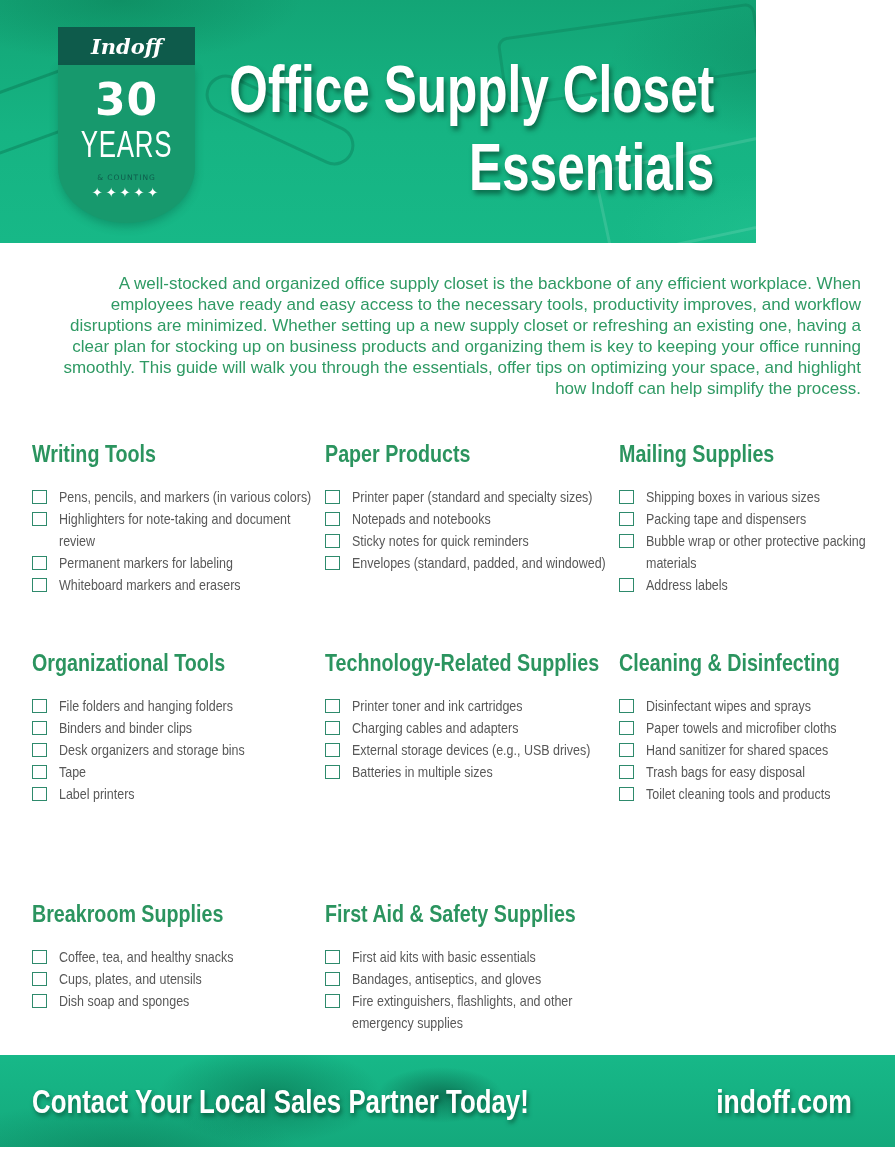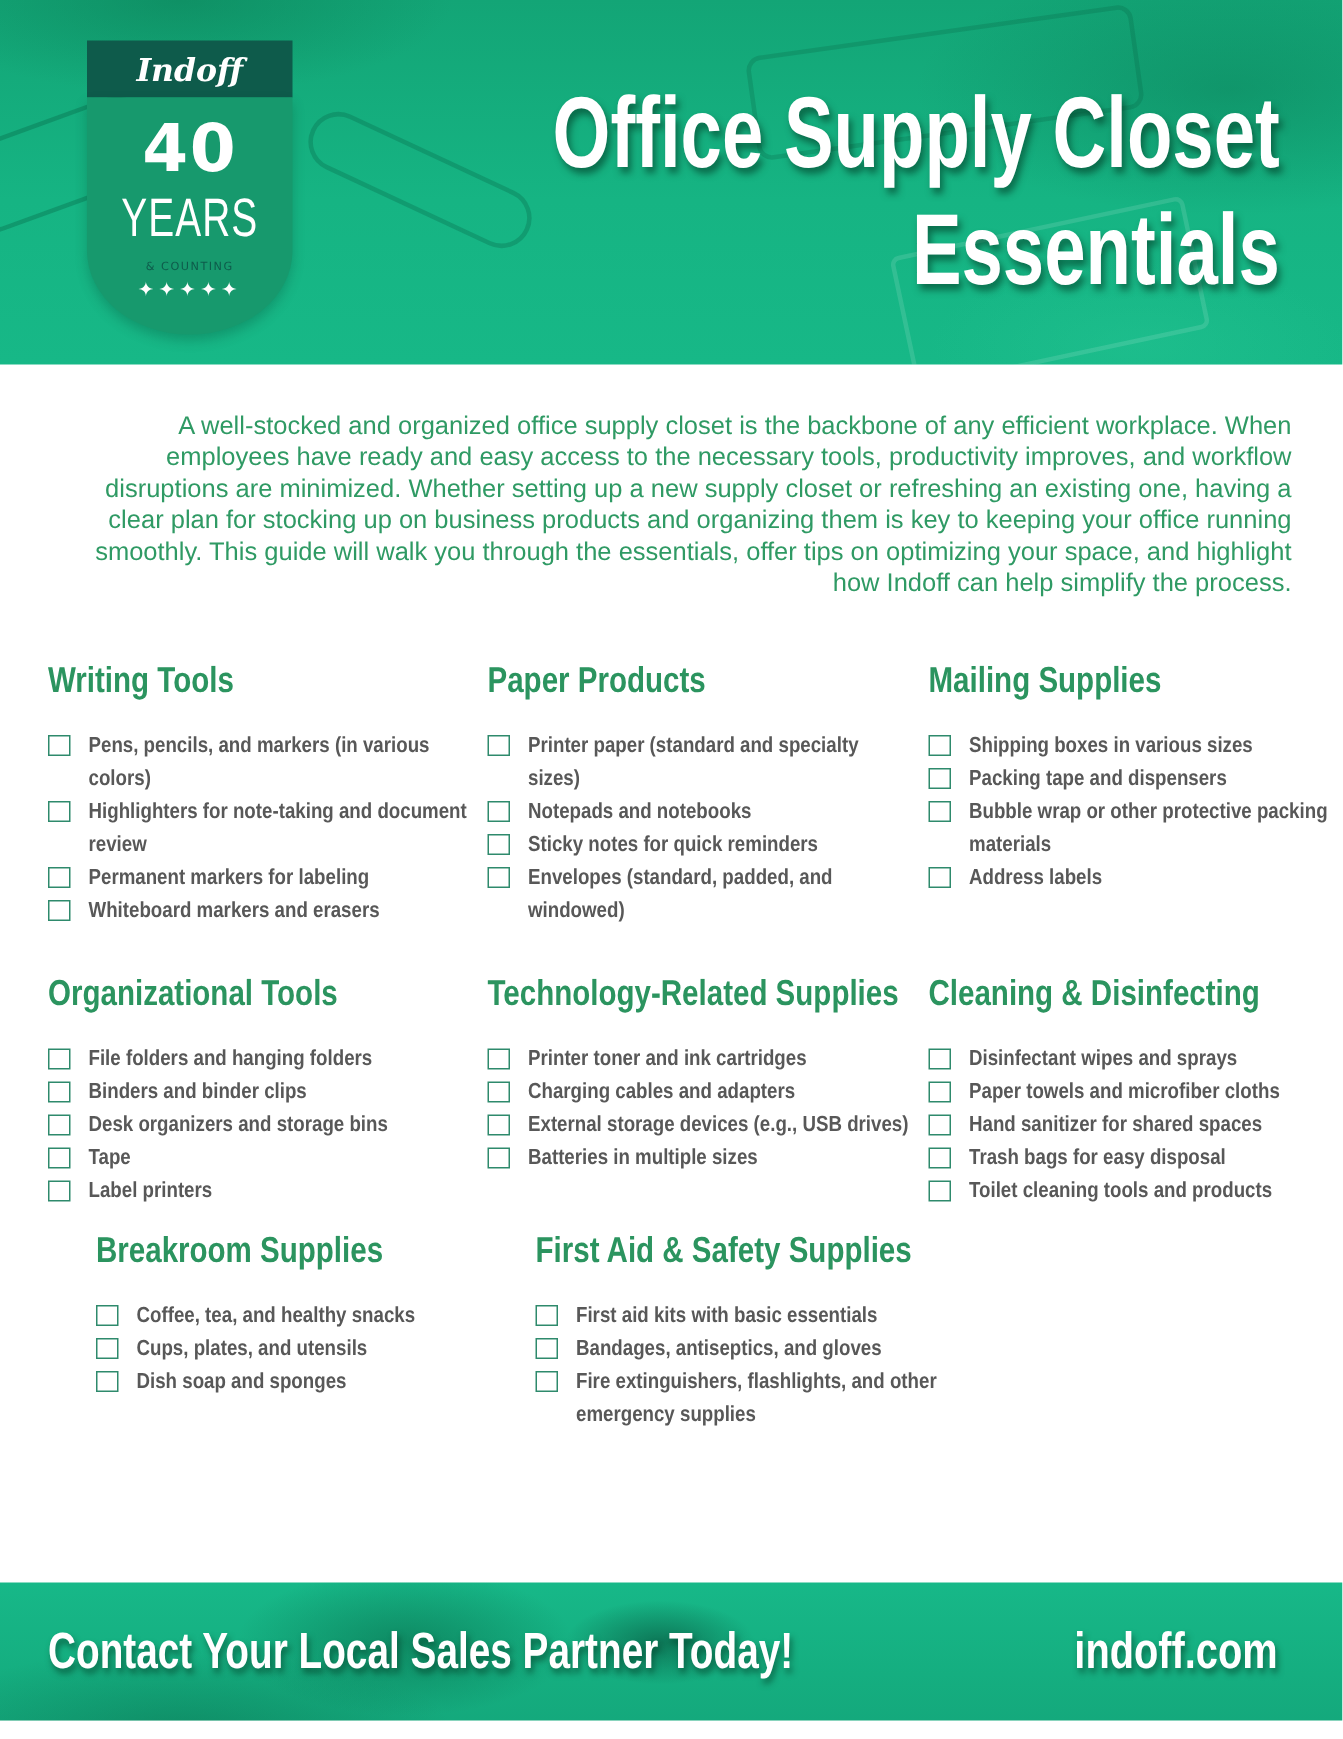--- a/index.html
+++ b/index.html
@@ -1,21 +1,21 @@
 <!DOCTYPE html>
 <html><head>
 <meta charset="utf-8">
 <style>
   * { box-sizing: border-box; margin: 0; padding: 0; }
   html, body { width: 895px; height: 1159px; background: #ffffff; overflow: hidden; }
   body { position: relative; font-family: "Liberation Sans", sans-serif; }
 
   
   .header {
-    position: absolute; left: 0; top: 0; width: 895px; height: 243px;
+    position: absolute; left: 0; top: 0; width: 756px; height: 243px;
     background:
       radial-gradient(ellipse 260px 90px at 120px 0px, rgba(10,120,80,0.45), rgba(10,120,80,0) 70%),
       radial-gradient(ellipse 300px 120px at 820px 60px, rgba(8,110,75,0.35), rgba(8,110,75,0) 70%),
       radial-gradient(ellipse 200px 80px at 760px 230px, rgba(40,200,150,0.35), rgba(40,200,150,0) 70%),
       linear-gradient(180deg, #13a576 0%, #16b483 55%, #17b887 100%);
     overflow: hidden;
   }
   .header .deco {
     position: absolute; border: 3px solid rgba(6,100,68,0.35); border-radius: 40px;
   }
@@ -70,36 +70,36 @@
     position: absolute; left: 34px; top: 273px; width: 827px; text-align: right;
     color: #2f9a64; font-family: "Liberation Sans", sans-serif; font-size: 17px; line-height: 21px;
   }
 
   
   .section { position: absolute; width: 285px; }
   .section h2 {
     color: #2b945f; font-family: "Liberation Sans", sans-serif; font-weight: bold; font-size: 24px; line-height: 28px;
     transform: scaleX(0.82); transform-origin: left center; white-space: nowrap; margin-bottom: 18px;
   }
-  .section ul { list-style: none; font-weight: bold; }
+  .section ul { list-style: none; }
   .section li {
     position: relative; padding-left: 27px; color: #585858;
     font-family: "Liberation Sans", sans-serif; font-size: 14.5px; line-height: 22px;
   }
   .section li .txt { display: inline-block; transform: scaleX(0.86); transform-origin: left center; width: 116%; }
   .section li .cb {
     position: absolute; left: 0; top: 4px; width: 15px; height: 14px; border: 1.5px solid #2e8a6c; background: #fff;
   }
 
   .col1 { left: 32px; }
   .col2 { left: 325px; }
   .col3 { left: 619px; }
   .row1 { top: 440px; }
   .row2 { top: 649px; }
-  .row3 { top: 820px; margin-left: 32px; }
+  .row3 { top: 900px; }
 
   
   .footer {
     position: absolute; left: 0; top: 1055px; width: 895px; height: 92px; overflow: hidden;
     background:
       radial-gradient(ellipse 160px 70px at 270px 40px, rgba(5,90,60,0.45), rgba(5,90,60,0) 70%),
       radial-gradient(ellipse 90px 40px at 440px 40px, rgba(5,70,50,0.55), rgba(5,70,50,0) 70%),
       radial-gradient(ellipse 260px 80px at 120px 100px, rgba(5,90,60,0.35), rgba(5,90,60,0) 70%),
       linear-gradient(180deg, #17b888 0%, #14a97c 100%);
   }
@@ -123,21 +123,21 @@
   <div class="deco a"></div>
   <div class="deco b"></div>
   <div class="deco c"></div>
   <div class="deco d"></div>
 
   <div class="badge">
     <div class="badge-top">
       <span class="badge-brand">Indoff</span>
     </div>
     <div class="badge-body">
-      <div class="badge-50">40</div>
+      <div class="badge-50">30</div>
       <div class="badge-years">YEARS</div>
       <div class="badge-counting">&amp; COUNTING</div>
       <div class="badge-stars">✦✦✦✦✦</div>
     </div>
   </div>
 
   <div class="title">
     <div>Office Supply Closet</div>
     <div>Essentials</div>
   </div>

